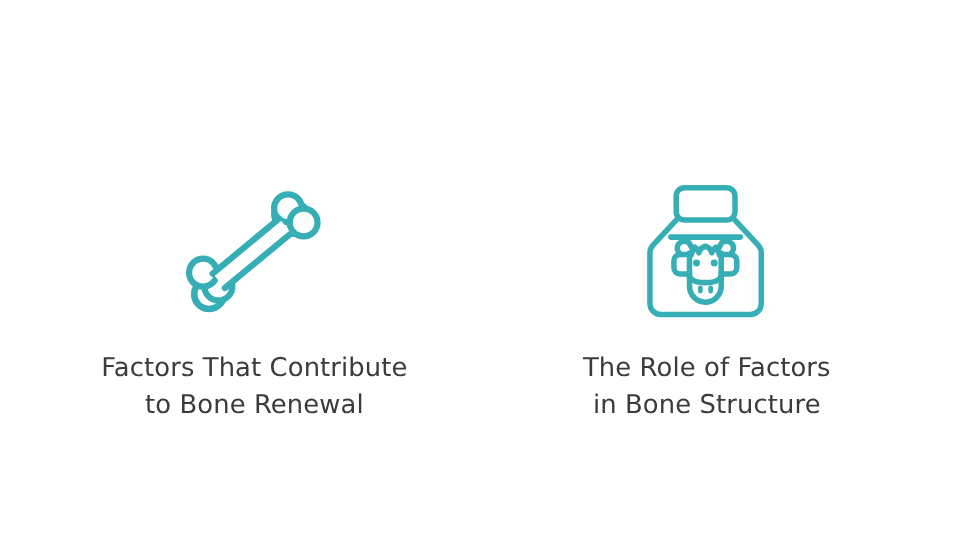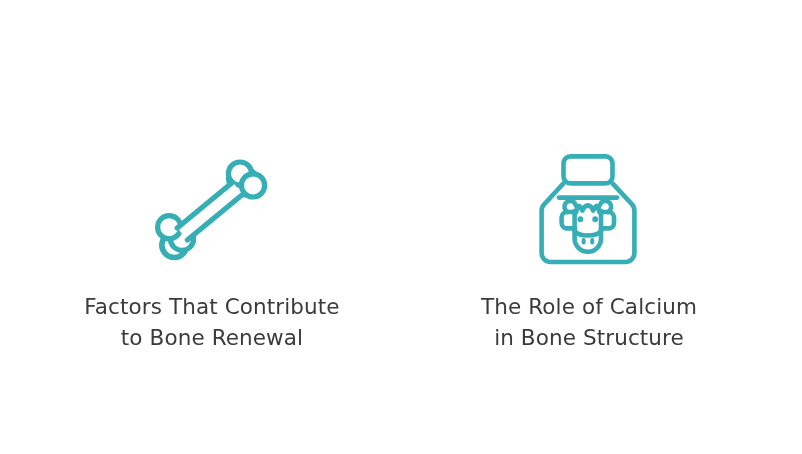--- a/index.html
+++ b/index.html
@@ -205,18 +205,18 @@
             <circle cx="59.2" cy="67.2" r="2.9"></circle>
           </g>
 
           <g stroke="#35AEB5" stroke-width="4.0" stroke-linecap="round">
             <path d="M 47.6 88.0 L 47.6 90.6"></path>
             <path d="M 56.2 88.0 L 56.2 90.6"></path>
           </g>
         </svg>
       </div>
 
-      <div class="card-caption">The Role of Calcium
+      <div class="card-caption">The Role of Factors
 in Bone Structure</div>
     </div>
 
   </div>
 </div>
 
 </body></html>

